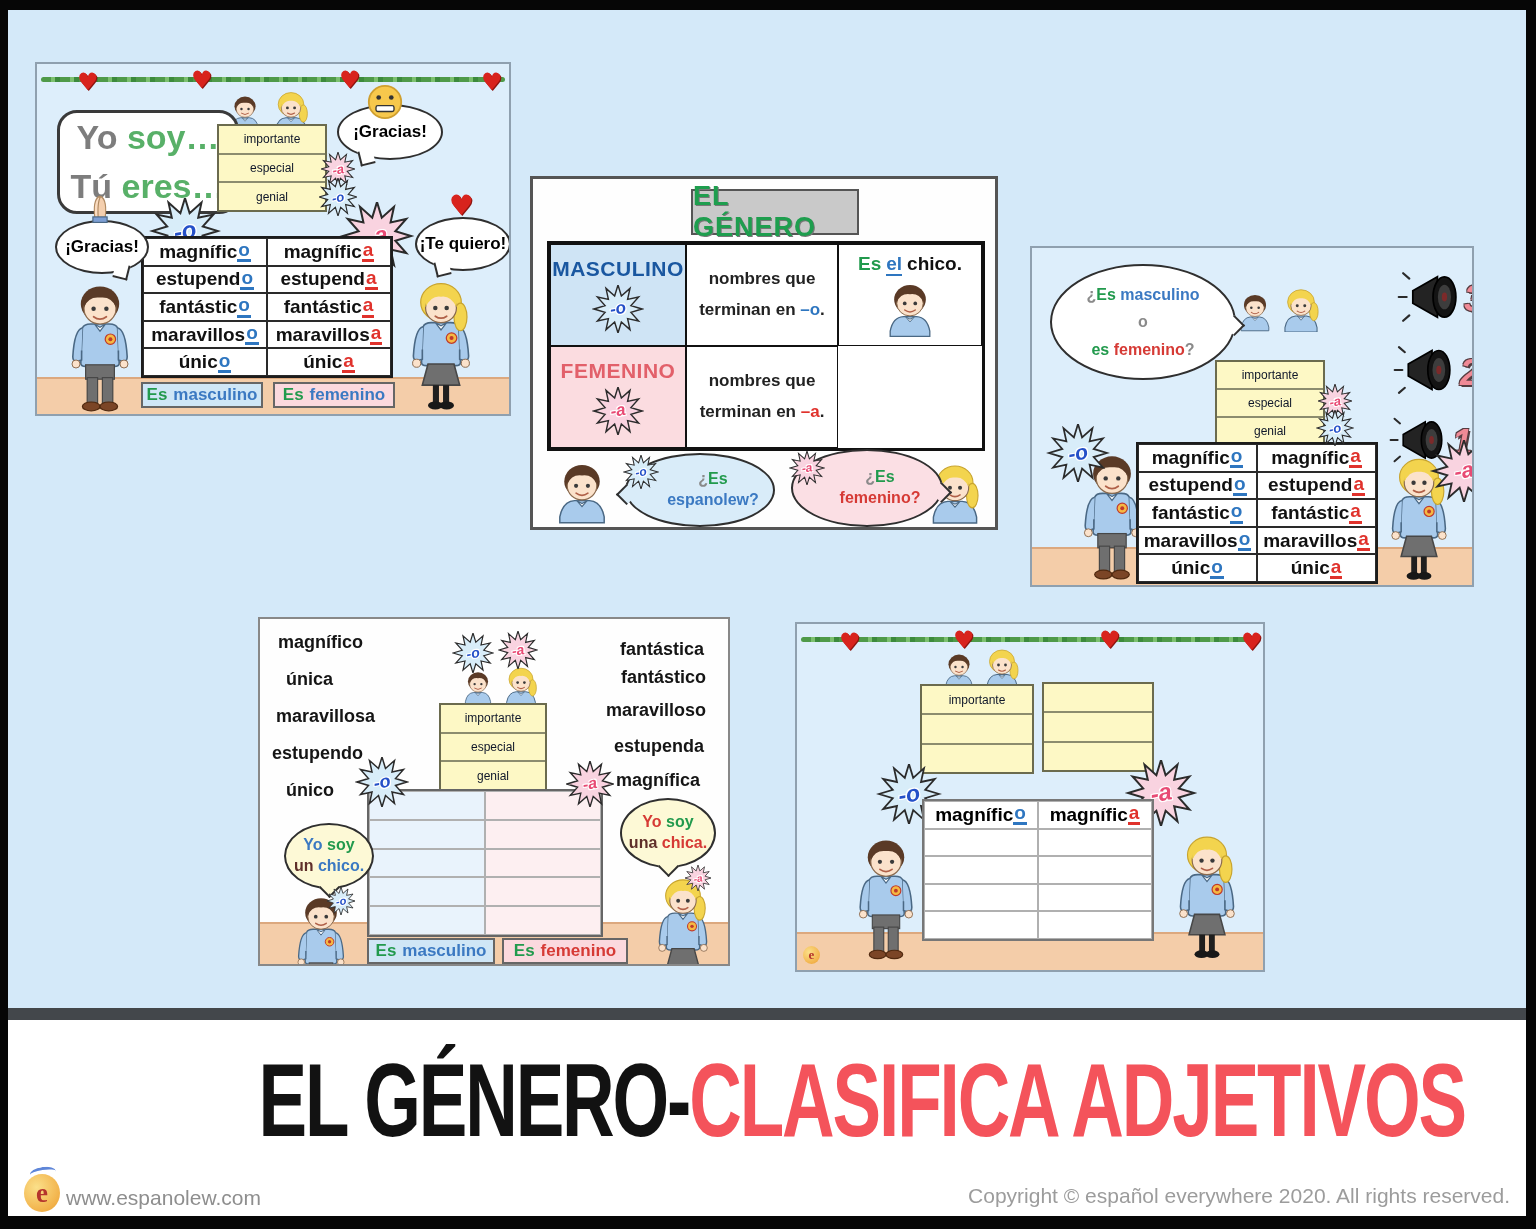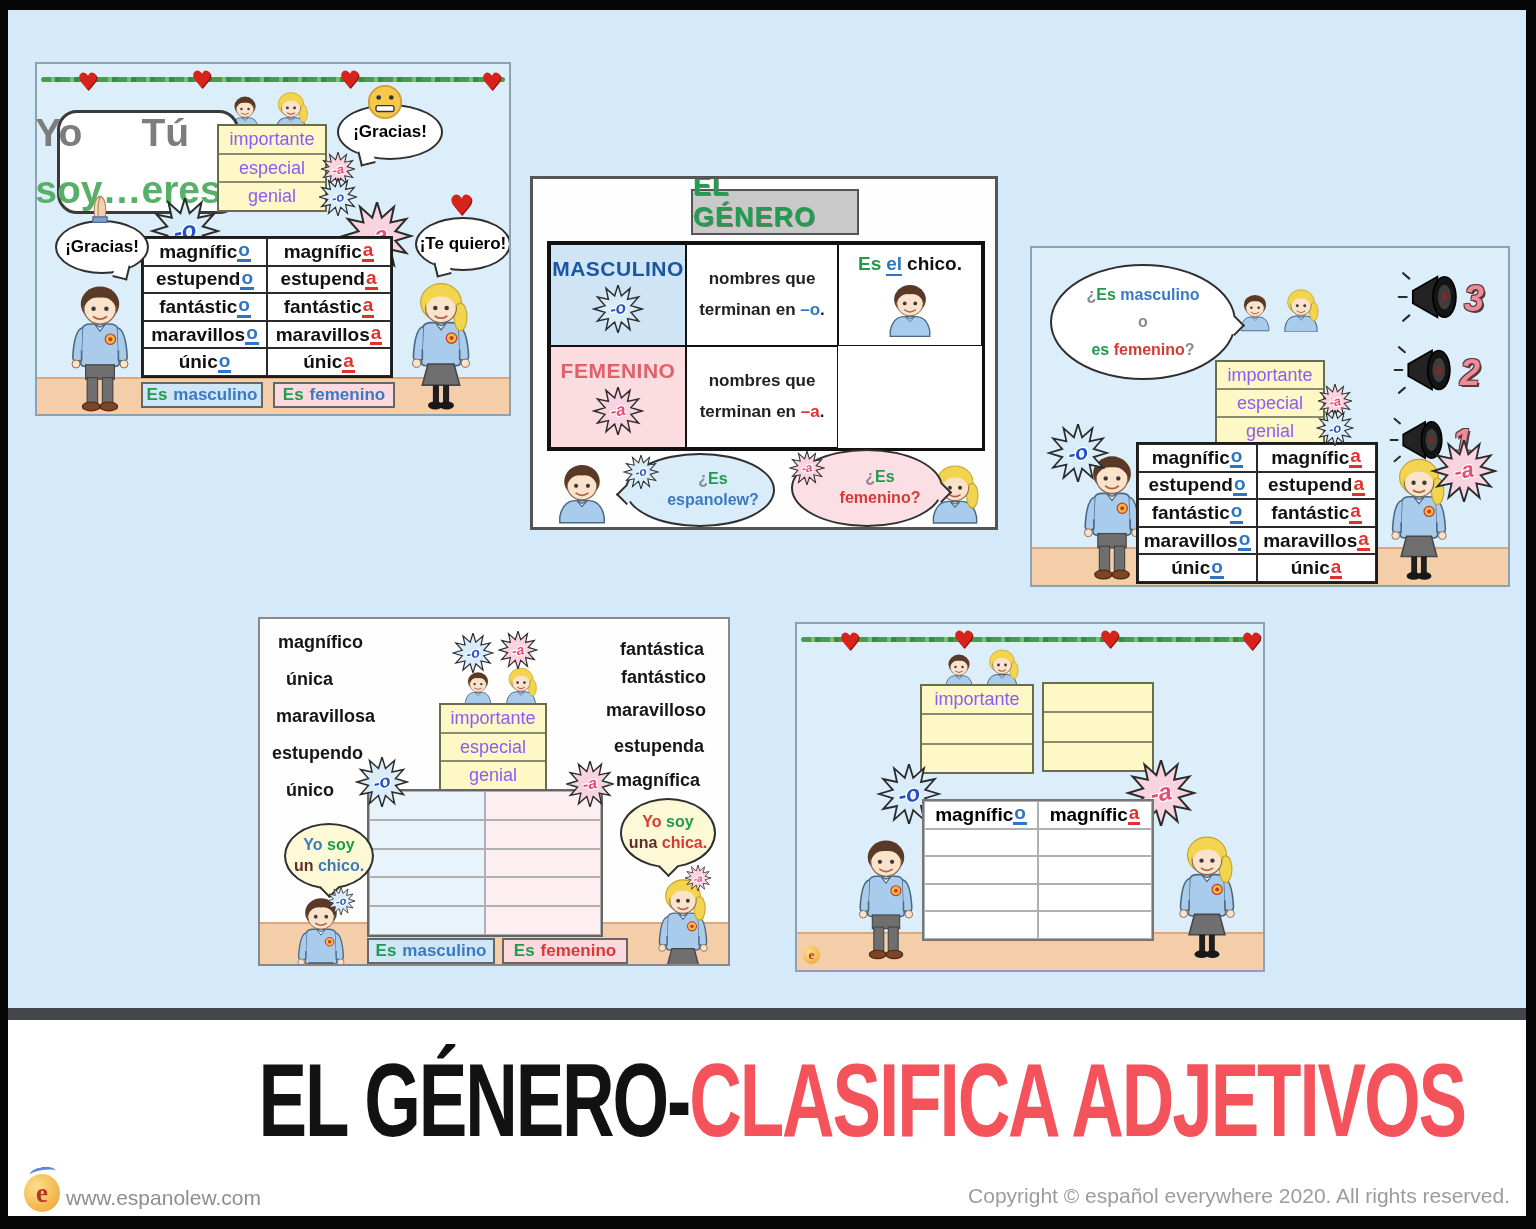--- a/index.html
+++ b/index.html
@@ -8,21 +8,21 @@
 .blue{position:absolute;left:8px;top:10px;width:1518px;height:998px;background:#d4e9f9}
 .divider{position:absolute;left:8px;top:1008px;width:1518px;height:12px;background:#43474b}
 .band{position:absolute;left:8px;top:1020px;width:1518px;height:196px;background:#ffffff}
 .slide{position:absolute;border:2px solid #8fa0af;background:#ddeefb;overflow:hidden}
 .slide.white{background:#fefefe;border-color:#555}
 .floor{position:absolute;left:-2px;right:-2px;background:#f4cda9;border-top:2px solid #dca87e;z-index:1}
 .garl{position:absolute;left:4px;right:4px;top:4px;height:30px;z-index:1}
 .gline{position:absolute;top:9px;left:0;right:0;height:5px;border-radius:3px;background:repeating-linear-gradient(90deg,#4f9a49 0 10px,#7cc06f 10px 14px,#3c8a3c 14px 19px)}
 .heart{position:absolute;font-family:"DejaVu Sans",sans-serif;color:#d8231d;font-size:24px;line-height:1;z-index:2;text-shadow:1px 1px 0 #8d140f}
 .ybox{position:absolute;background:#fdf8c5;border:2px solid #6b6b4e;display:flex;flex-direction:column;z-index:3}
-.yrow{flex:1;display:flex;align-items:center;justify-content:center;font-size:18px;color:#8b5cf6;border-top:2px solid #8c8c6e}
+.yrow{flex:1;display:flex;align-items:center;justify-content:center;font-size:12px;color:#0f172a;border-top:2px solid #8c8c6e}
 .yrow:first-child{border-top:none}
 .adj{position:absolute;display:grid;grid-template-columns:1fr 1fr;grid-auto-rows:1fr;background:#fff;border:2px solid #1c1c1c;z-index:4}
 .adj .c{display:flex;align-items:center;justify-content:center;border:1px solid #2a2a2a;font-size:19px;font-weight:600;color:#111;background:#fff}
 .eo{color:#2e76c0;border-bottom:3px solid #2e76c0;line-height:.95;padding:0 1px;font-weight:700}
 .ea{color:#e0322c;border-bottom:3px solid #e0322c;line-height:.95;padding:0 1px;font-weight:700}
 .esbox{position:absolute;border:2px solid #666;display:flex;align-items:center;justify-content:center;font-weight:800;font-size:17px;gap:6px;z-index:5}
 .esb{background:#cfe6f6}.esp{background:#fbd9de}
 .c-blue{color:#3b79c2}.c-green{color:#229a4d}.c-red{color:#d63a35}.c-dark{color:#5f2f2a}.c-gray{color:#8a8a8a}
 .bubble{position:absolute;background:#fff;border:2px solid #2f2f2f;border-radius:50%;display:flex;flex-direction:column;align-items:center;justify-content:center;text-align:center;font-weight:800;z-index:5}
 .bubble::after{content:"";position:absolute;width:13px;height:13px;background:inherit;border-right:2px solid #2f2f2f;border-bottom:2px solid #2f2f2f}
@@ -33,35 +33,35 @@
 .t-l::after{left:-8px;top:46%;border-right:none;border-left:2px solid #2f2f2f;transform:rotate(45deg)}
 .burst{position:absolute;z-index:4}
 .burst svg{width:100%;height:100%;display:block}
 .pb{fill:#d8edf9;stroke:#2b2b2b;stroke-width:3}
 .pp{fill:#f9d3e0;stroke:#2b2b2b;stroke-width:3}
 .bl{position:absolute;inset:0;display:flex;align-items:center;justify-content:center;font-style:italic;font-weight:800;transform:rotate(-10deg)}
 .bl.o{color:#2550c8;text-shadow:1px 1px 0 #fff,-1px -1px 0 #fff,1px -1px 0 #fff,-1px 1px 0 #fff}
 .bl.a{color:#e84a74;text-shadow:1px 1px 0 #fff,-1px -1px 0 #fff,1px -1px 0 #fff,-1px 1px 0 #fff}
 .kid{position:absolute;z-index:2}
 .num{position:absolute;font-weight:800;font-style:italic;color:#f08a96;z-index:3;text-shadow:2px 2px 0 #553c40,-1px -1px 0 #553c40,1px -1px 0 #553c40,-1px 1px 0 #553c40}
-.pronoun{position:absolute;background:#fff;border:3px solid #3a3a3a;border-radius:20px;display:flex;flex-direction:row;align-items:center;justify-content:center;font-size:39px;font-weight:800;line-height:1.45;z-index:3}
+.pronoun{position:absolute;background:#fff;border:3px solid #3a3a3a;border-radius:20px;display:flex;flex-direction:column;align-items:center;justify-content:center;font-size:34px;font-weight:800;line-height:1.45;z-index:3}
 .pronoun .p{color:#7d7d7d}.pronoun .v{color:#58b068}
 .g2t{position:absolute;display:grid;grid-template-columns:136px 152px 144px;grid-template-rows:1fr 1fr;border:3px solid #111;background:#fff;z-index:3}
 .g2c{border:1.5px solid #111;position:relative;display:flex;flex-direction:column;align-items:center;justify-content:center;background:#fff}
 .mcell{background:#cfe4f5}.fcell{background:#fbdce0}
 .lblM{font-size:21px;font-weight:800;color:#1a57a0;letter-spacing:.5px}
 .lblF{font-size:21px;font-weight:800;color:#e2606a;letter-spacing:.5px}
 .dline{font-size:17px;color:#222;font-weight:600;line-height:1.8}
 .so{color:#2e76c0;font-weight:800}.sa{color:#e0322c;font-weight:800}
 .exline{font-weight:800;font-size:19px;color:#111}
 .exline .g{color:#229a4d;margin-right:5px}
 .uart-b{color:#2e76c0;border-bottom:2.5px solid #2e76c0;margin-right:5px}
 .uart-r{color:#e0322c;border-bottom:2.5px solid #e0322c;margin-right:5px}
 .uend-r{color:#e0322c;border-bottom:2.5px solid #e0322c}
-.gbox{position:absolute;background:#c9c9c9;border:2px solid #555;display:flex;align-items:flex-end;justify-content:center;z-index:3}
+.gbox{position:absolute;background:#c9c9c9;border:2px solid #555;display:flex;align-items:center;justify-content:center;z-index:3}
 .gbox span{font-size:27px;font-weight:800;color:#1e9e4e;letter-spacing:1px;text-shadow:1px 1px 0 #777}
 .w4{position:absolute;font-size:18px;font-weight:700;color:#151515;z-index:3}
 .etab{position:absolute;display:grid;grid-template-columns:1fr 1fr;grid-auto-rows:1fr;border:2px solid #666;z-index:4}
 .etab .ec{border:1px solid #b0b0b0;display:flex;align-items:center;justify-content:center;font-size:19px;font-weight:600}
 .colm{background:#e9f3fc}.colf{background:#fdeff1}
 .tw{position:absolute;left:0;top:1046px;width:1536px;text-align:center}
 .ti{display:inline-block;transform:scaleX(.7);transform-origin:50% 50%;font-size:104px;font-weight:800;letter-spacing:-3px;white-space:nowrap;color:#121212;line-height:1.05}
 .tred{color:#f4535b}
 .site{position:absolute;left:66px;top:1186px;font-size:21px;color:#8e8e8e}
 .copy{position:absolute;right:26px;top:1184px;font-size:21px;color:#9c9c9c}
@@ -339,21 +339,21 @@
       <svg viewBox="0 0 100 100">
           <use href="#burst12" class="pp"></use>
         </svg>
         <span class="bl a" style="font-size:12px">-a</span>
     </div>
     <svg class="kid" viewBox="0 0 100 86" style="left:386px;top:276px;width:72px;height:74px">
         <use href="#girl-bust"></use>
       </svg>
   </div>
 
-  <div class="slide" style="left:1030px;top:246px;width:480px;height:341px">
+  <div class="slide" style="left:1030px;top:246px;width:444px;height:341px">
     <div class="floor" style="top:299px;height:42px"></div>
     <div class="bubble t-r bub-s" style="left:18px;top:16px;width:186px;height:116px;line-height:1.7">
       <div><span class="c-gray">¿</span><span class="c-green">Es</span> <span class="c-blue">masculino</span></div>
       <div class="c-gray">o</div>
       <div><span class="c-green">es</span> <span class="c-red">femenino</span><span class="c-gray">?</span></div>
     </div>
     <svg class="kid" viewBox="0 0 100 86" style="left:200px;top:42px;width:46px;height:42px">
         <use href="#boy-bust"></use>
       </svg>
     <svg class="kid" viewBox="0 0 100 86" style="left:242px;top:38px;width:54px;height:46px">

